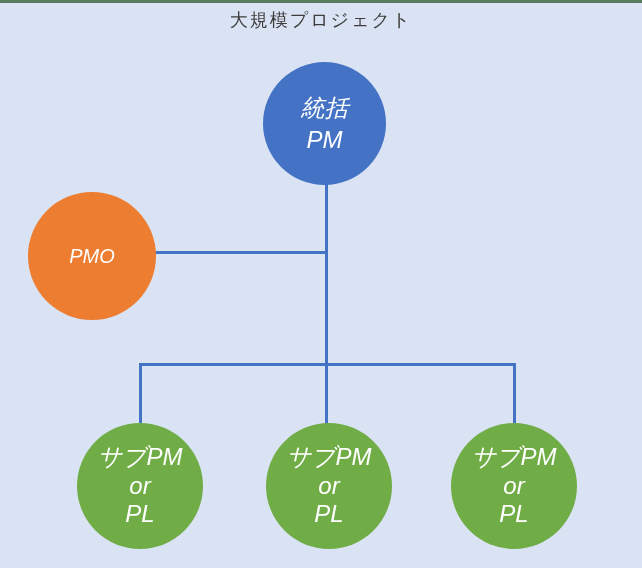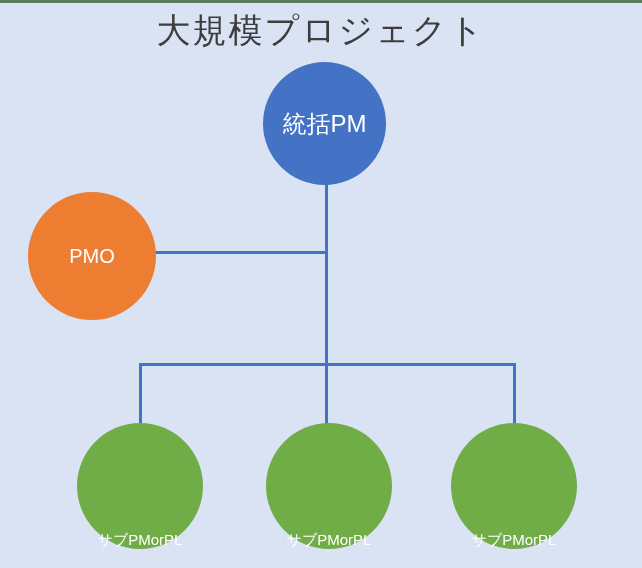--- a/index.html
+++ b/index.html
@@ -29,65 +29,65 @@
     top: 0; left: 0;
     width: 100%; height: 3px;
     background: var(--top-border);
     z-index: 3;
   }
   .chart-title {
     position: absolute;
     top: 8px; left: 0;
     width: 100%;
     text-align: center;
-    font-size: 34px;
+    font-size: 18px;
     letter-spacing: 2px;
     color: var(--title-color);
     z-index: 2;
   }
   .line {
     position: absolute;
     background: var(--line);
     z-index: 1;
   }
   .l-main-v   { left: 325px; top: 175px; width: 3px;   height: 250px; }
   .l-pmo-h    { left: 150px; top: 251px; width: 177px; height: 3px; }
   .l-branch-h { left: 139px; top: 363px; width: 377px; height: 3px; }
   .l-drop-left  { left: 139px; top: 363px; width: 3px; height: 62px; }
   .l-drop-right { left: 513px; top: 363px; width: 3px; height: 62px; }
   .circle {
     position: absolute;
     border-radius: 50%;
     display: flex;
-    flex-direction: row;
+    flex-direction: column;
     align-items: center;
     justify-content: center;
     text-align: center;
     color: var(--node-text);
     z-index: 2;
+    font-style: italic;
   }
   .c-blue {
     left: 263px; top: 62px;
     width: 123px; height: 123px;
     background: var(--blue);
     font-size: 24px;
     line-height: 1.3;
   }
   .c-orange {
     left: 28px; top: 192px;
     width: 128px; height: 128px;
     background: var(--orange);
     font-size: 20px;
   }
   .c-green {
     width: 126px; height: 126px;
     background: var(--green);
-    font-size: 15px;
+    font-size: 24px;
     line-height: 1.2;
-    align-items: flex-end;
   }
   .g1 { left: 77px;  top: 423px; }
   .g2 { left: 266px; top: 423px; }
   .g3 { left: 451px; top: 423px; }
 </style>
 </head>
 <body>
 
 <div class="canvas">
 

